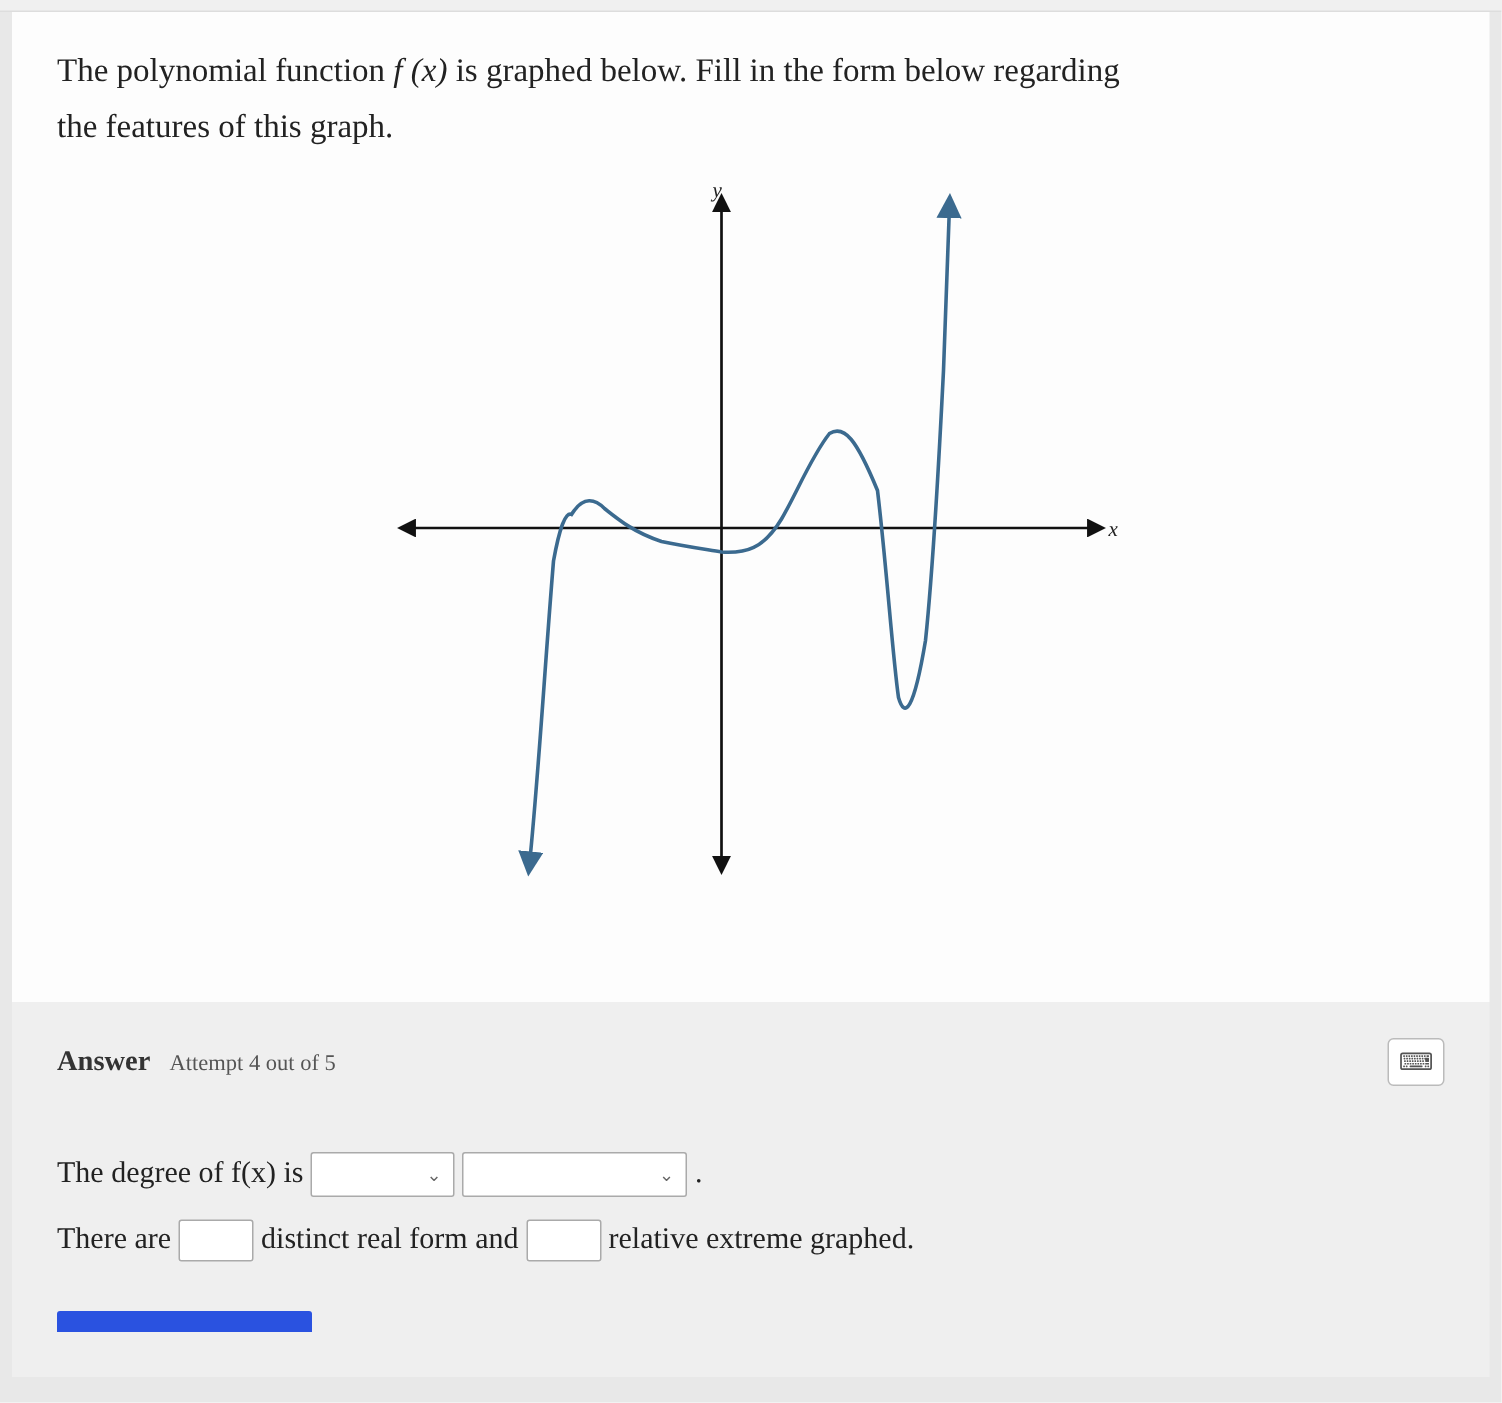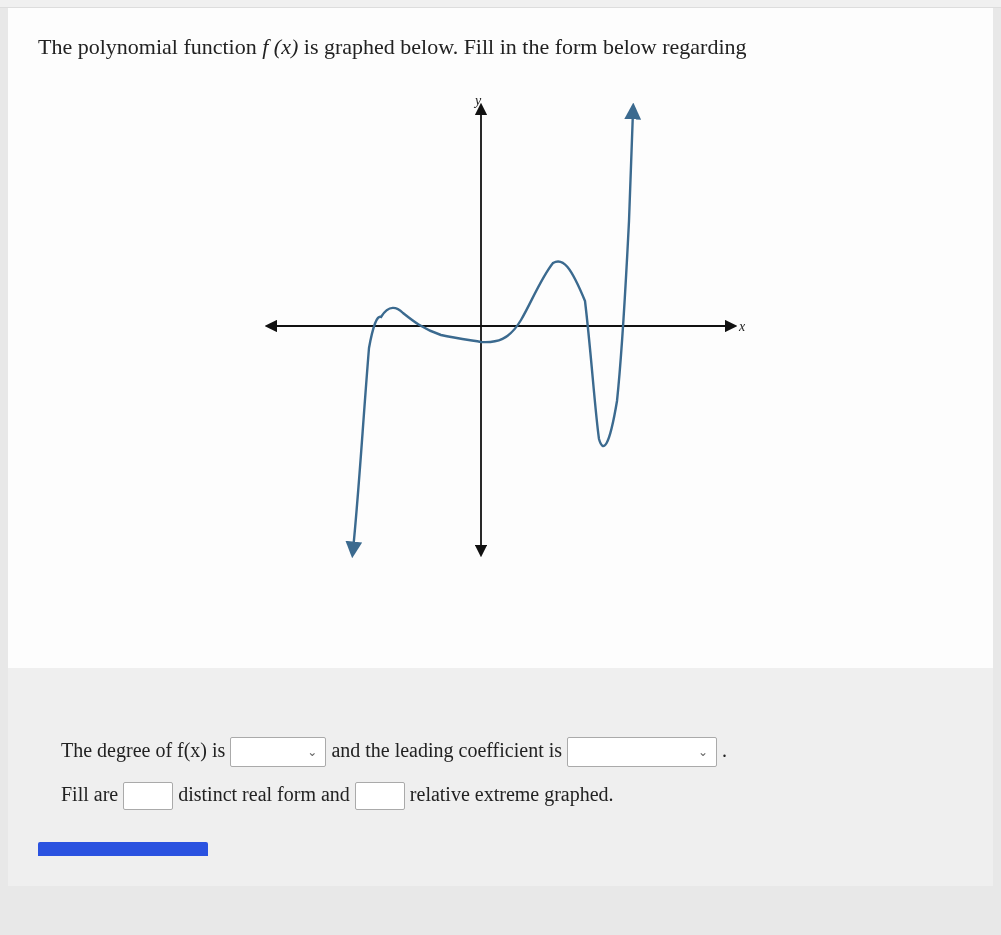--- a/index.html
+++ b/index.html
@@ -21,21 +21,21 @@
   .page {
     background: #fdfdfd;
     margin: 0 8px;
     padding: 20px 30px 10px 30px;
     min-height: 660px;
   }
   .question-text {
     font-size: 22px;
     line-height: 1.7;
     color: #222;
-    margin-bottom: 16px;
+    margin-bottom: 4px;
   }
   .fx { font-style: italic; font-family: 'Times New Roman', serif; }
   .graph-wrap {
     width: 100%;
     display: flex;
     justify-content: center;
     padding: 10px 0 20px 0;
   }
   svg.graph { display: block; }
   .answer-panel {
@@ -65,21 +65,20 @@
     justify-content: center;
     font-size: 16px;
     color: #555;
     cursor: pointer;
   }
   .form-row {
     font-size: 20px;
     color: #222;
     margin-top: 36px;
     line-height: 2.2;
-    margin-left: 23px;
   }
   .dropdown {
     display: inline-flex;
     align-items: center;
     border: 1px solid #aaa;
     background: #fff;
     height: 30px;
     min-width: 96px;
     padding: 0 8px;
     border-radius: 2px;
@@ -111,20 +110,21 @@
 </style>
 </head>
 <body>
 
 <div class="toolbar"></div>
 
 <div class="page">
   <div class="question-text">
     <span>The polynomial function </span><span class="fx">f (x)</span><span> is graphed below. Fill in the form below regarding</span>
     <br>
+    <span>the features of this graph.</span>
   </div>
 
   <div class="graph-wrap">
     <svg class="graph" width="520" height="470" viewBox="0 0 520 470">
       <defs>
         <marker id="arrow" viewBox="0 0 10 10" refX="5" refY="5" markerWidth="7" markerHeight="7" orient="auto-start-reverse">
           <path d="M 0 0 L 10 5 L 0 10 z" fill="#111"></path>
         </marker>
         <marker id="arrowBlue" viewBox="0 0 10 10" refX="5" refY="5" markerWidth="7" markerHeight="7" orient="auto-start-reverse">
           <path d="M 0 0 L 10 5 L 0 10 z" fill="#3b6a8f"></path>
@@ -149,33 +149,41 @@
            C 322 166, 330 176, 344 210
            C 350 260, 354 320, 358 348
            C 362 362, 368 358, 376 310
            C 380 272, 384 210, 388 130
            L 392 20" fill="none" stroke="#3b6a8f" stroke-width="2.4" marker-start="url(#arrowBlue)" marker-end="url(#arrowBlue)"></path>
     </svg>
   </div>
 </div>
 
 <div class="answer-panel">
+  <div class="answer-header">
+    <div class="answer-label">
+      <b>Answer</b>
+      <span class="attempt">Attempt 4 out of 5</span>
+    </div>
+    <div class="keyboard-btn">
+      <span>⌨</span>
+    </div>
+  </div>
 
   <div class="form-row">
     <span>The degree of f(x) is </span>
     <span class="dropdown">
       <span class="chevron">⌄</span>
     </span>
-    <span> and the leading coefficient is </span>
     <span class="dropdown wide">
       <span class="chevron">⌄</span>
     </span>
     <span>.</span>
     <br>
-    <span>Fill are </span>
+    <span>There are </span>
     <span class="textbox"></span>
     <span> distinct real form and </span>
     <span class="textbox"></span>
     <span> relative extreme graphed.</span>
   </div>
 
   <div class="submit-btn"></div>
 </div>
 
 </body></html>

